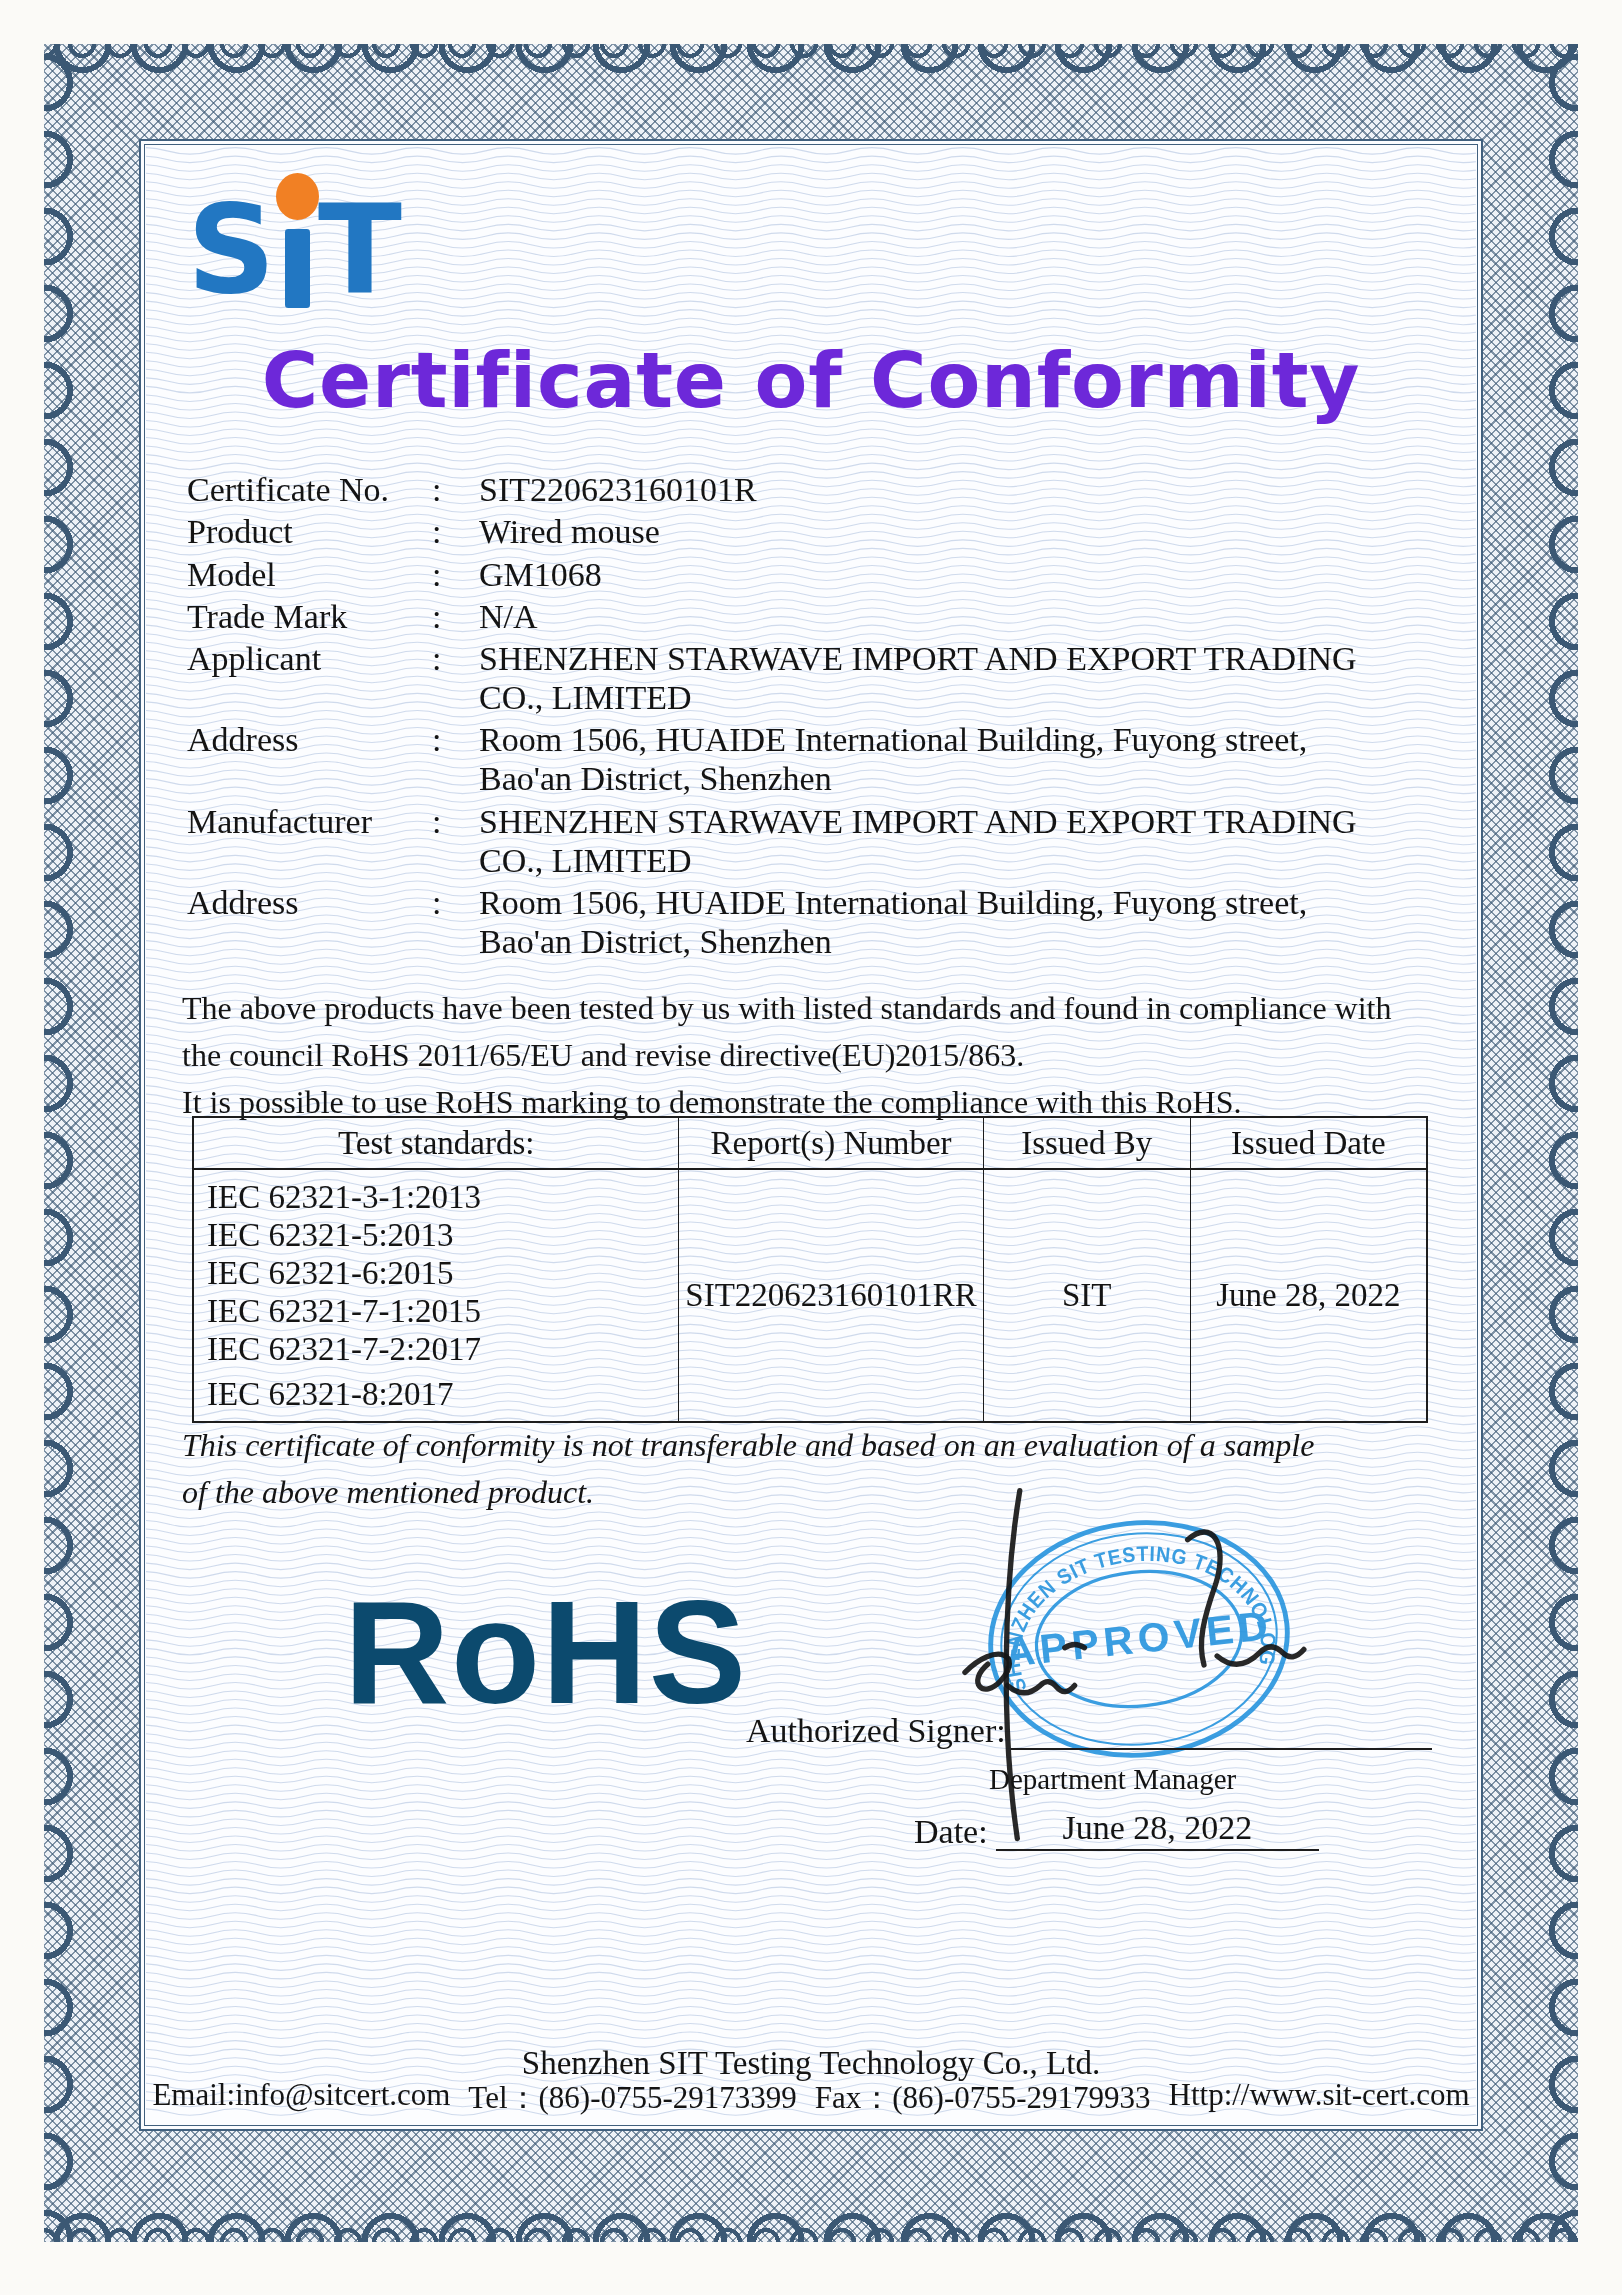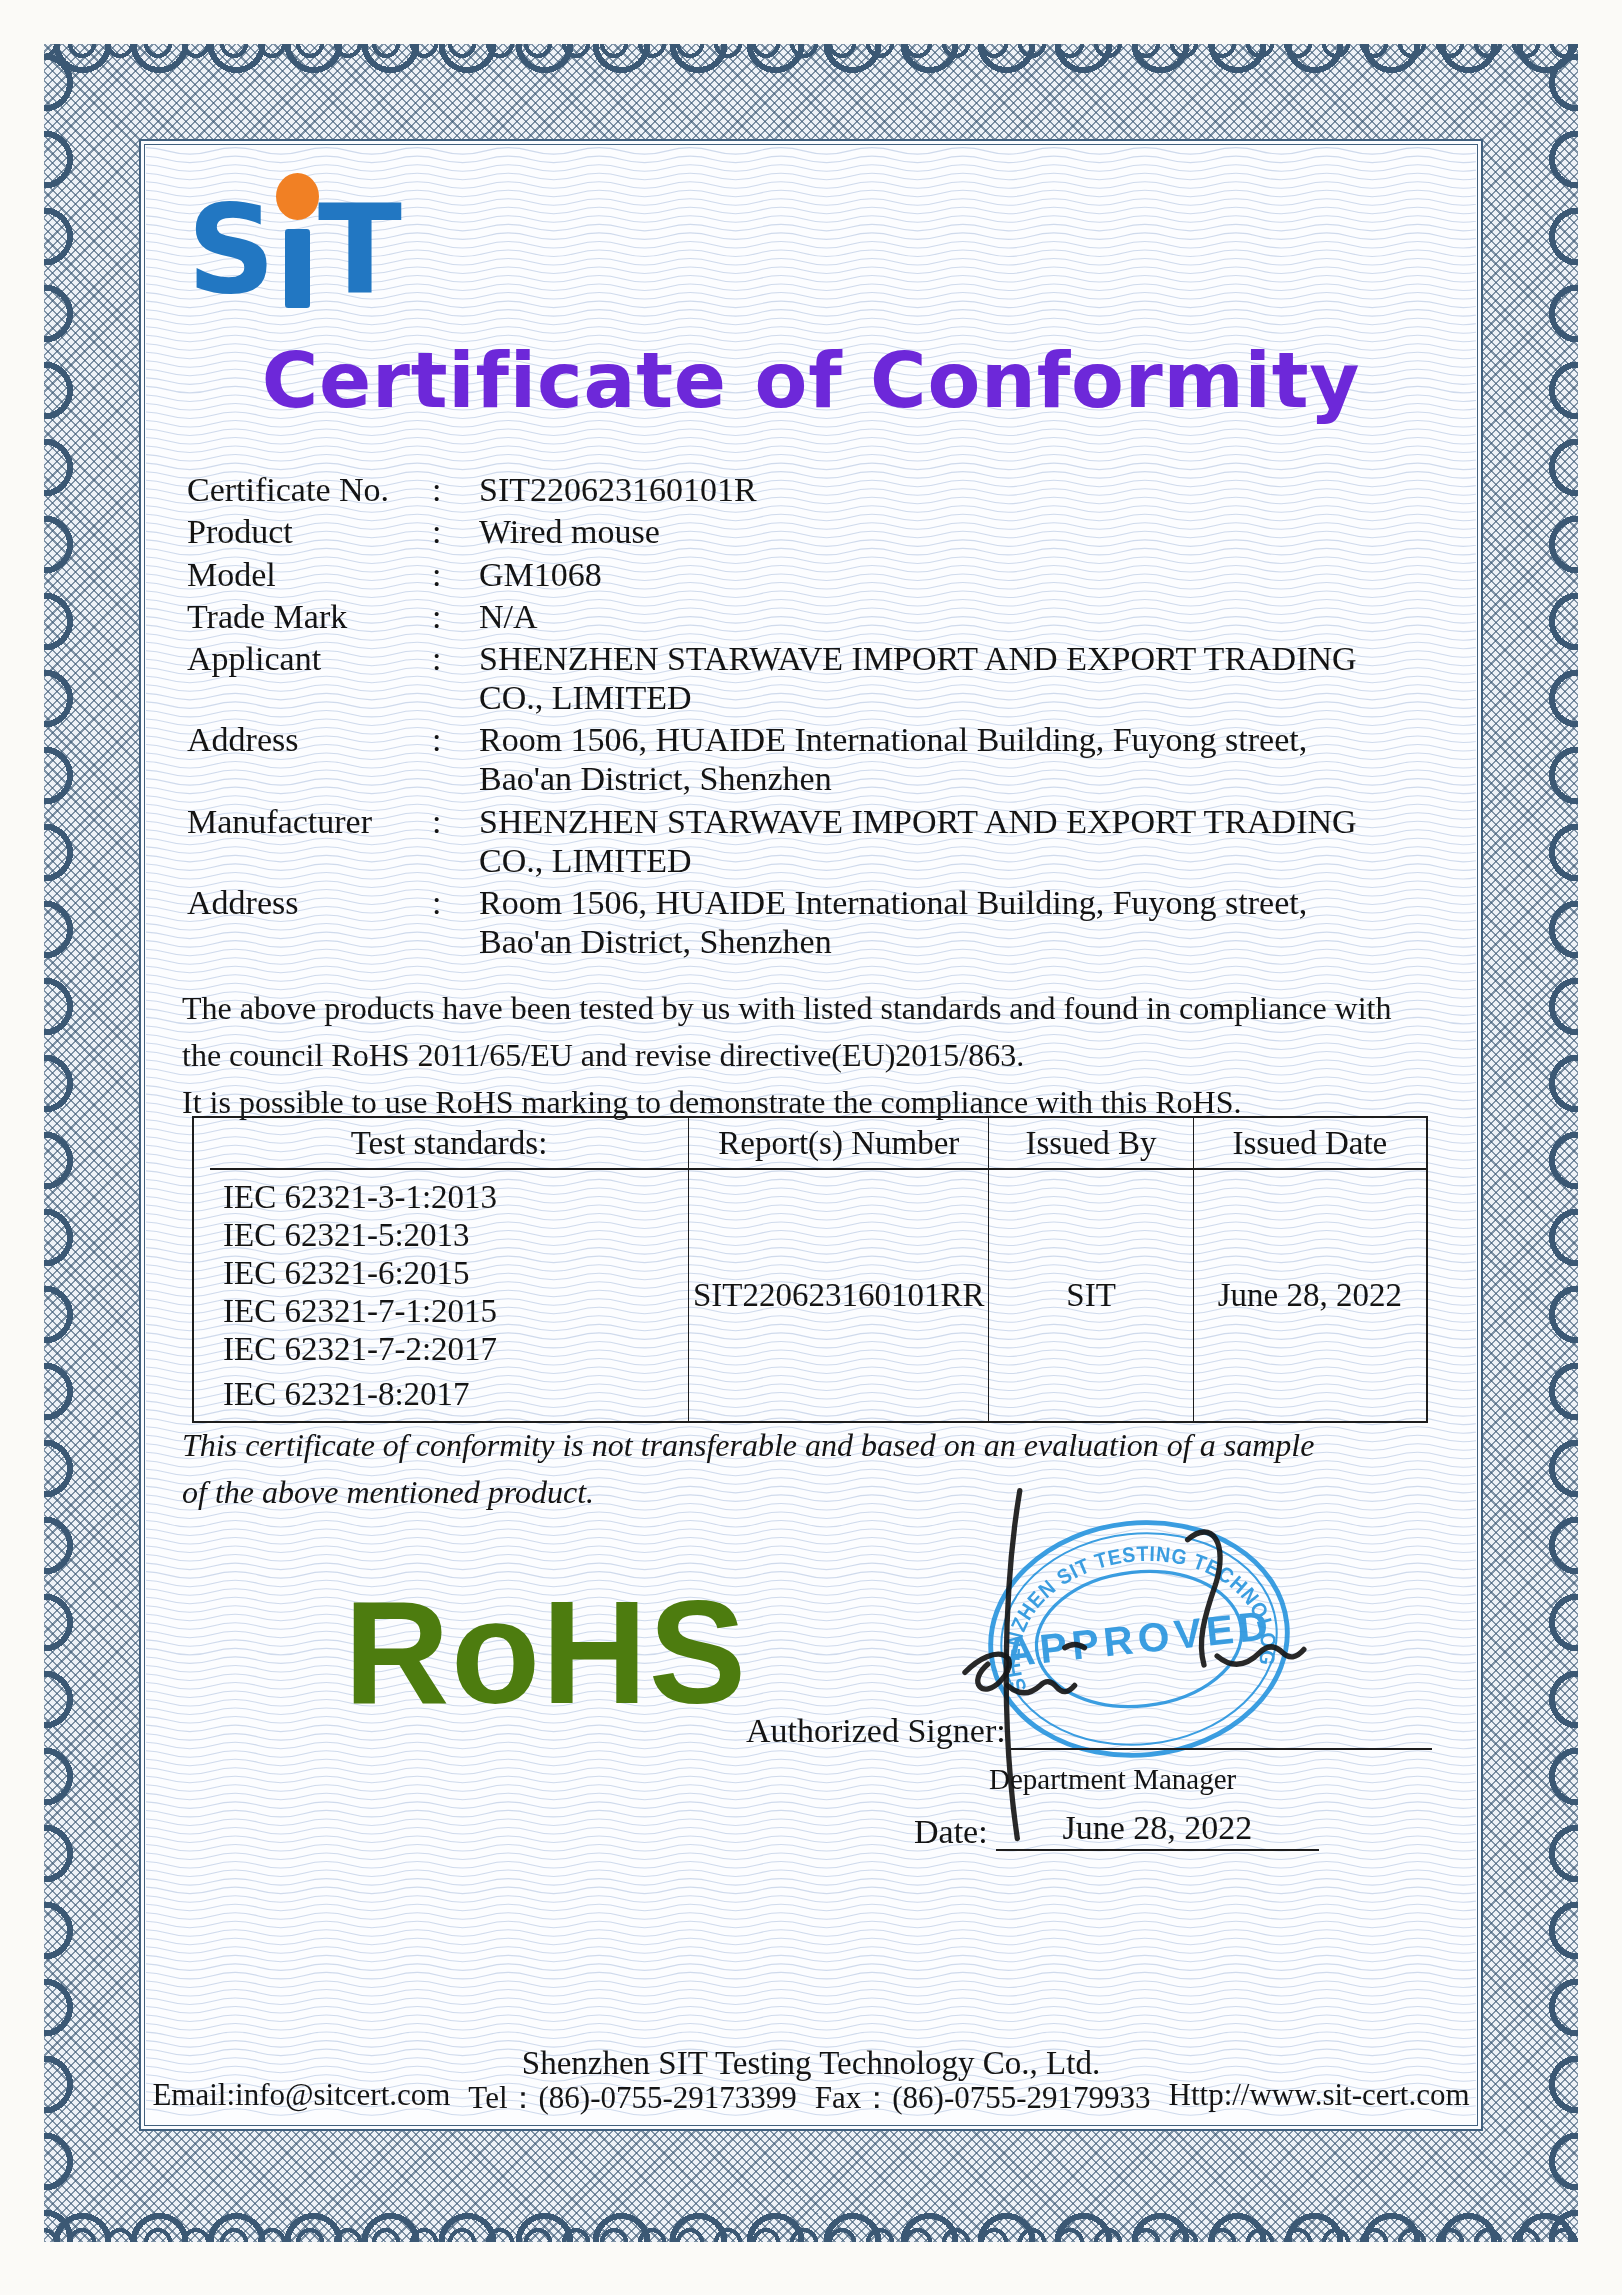--- a/index.html
+++ b/index.html
@@ -56,36 +56,36 @@
   .fsep{width:47px;flex:0 0 47px;text-align:left;}
   .fvalue{flex:1;max-width:957px;}
 
   
   .statement{position:absolute;left:41px;top:844px;width:1259px;font-size:32px;line-height:47px;}
   .disclaimer{position:absolute;left:41px;top:1281px;width:1259px;font-size:32px;line-height:47px;font-style:italic;}
 
   
   .ctable{position:absolute;left:51px;top:975px;width:1236px;border:2.5px solid #1d1d1d;box-sizing:border-box;
           font-size:33px;background:rgba(255,255,255,0);}
-  .trow{display:flex;margin-left:16px;}
+  .trow{display:flex;}
   .thead{border-bottom:2.5px solid #1d1d1d;}
   .tcell{box-sizing:border-box;padding:4.9px 6.5px;}
   .c1{width:39.4%;border-right:1.6px solid #1d1d1d;}
   .c2{width:24.7%;border-right:1.6px solid #1d1d1d;text-align:right;}
   .c3{width:16.8%;border-right:1.6px solid #1d1d1d;text-align:center;}
   .c4{width:19.1%;text-align:center;}
   .thead .tcell{text-align:center;padding:6.5px 3.3px;}
   .tbody .c1{padding:8.2px 4.9px 8.2px 13px;}
   .std{line-height:38px;}
   .std:last-child{margin-top:6.5px;}
   .vcenter{display:flex;align-items:center;justify-content:center;}
 
   
   .rohs{position:absolute;left:203px;top:1439px;font-family:"Liberation Sans",sans-serif;
-        font-weight:bold;font-size:146px;line-height:1;color:#4d7c0f;letter-spacing:1.6px;}
+        font-weight:bold;font-size:146px;line-height:1;color:#0c4a6e;letter-spacing:1.6px;}
 
   
   .stamp{position:absolute;left:818px;top:1351px;width:360px;height:294px;opacity:.88;transform:rotate(-6deg);}
   .sig{position:absolute;left:801px;top:1325px;width:393px;height:393px;}
   .sig path{fill:none;stroke:#161616;stroke-width:6.5;stroke-linecap:round;opacity:.92;}
 
   
   .signer-row{position:absolute;left:605px;top:1564px;display:flex;align-items:flex-end;font-size:34px;}
   .signer-line{width:421px;border-bottom:2.5px solid #1d1d1d;height:43px;margin-left:4.9px;}
   .signer-title{position:absolute;left:848px;top:1622px;font-size:29px;}

